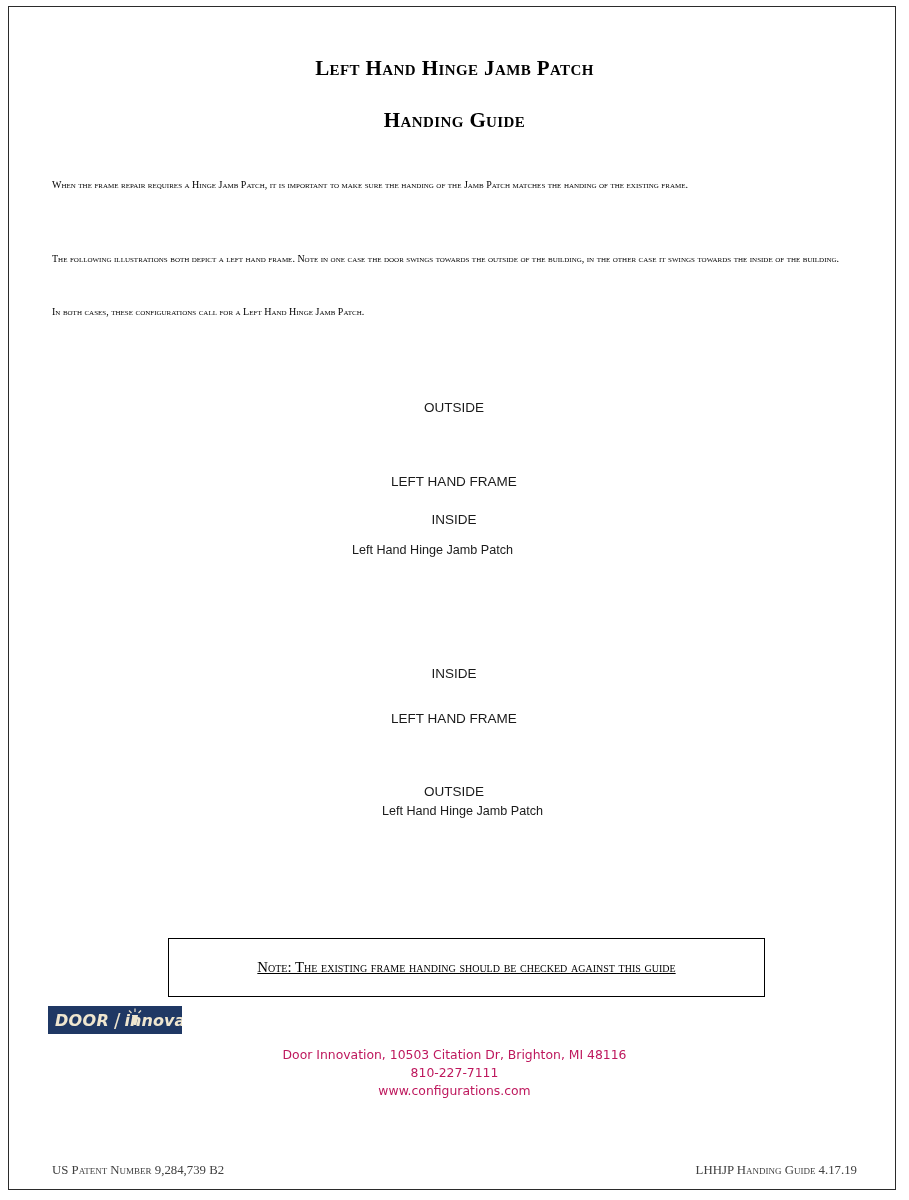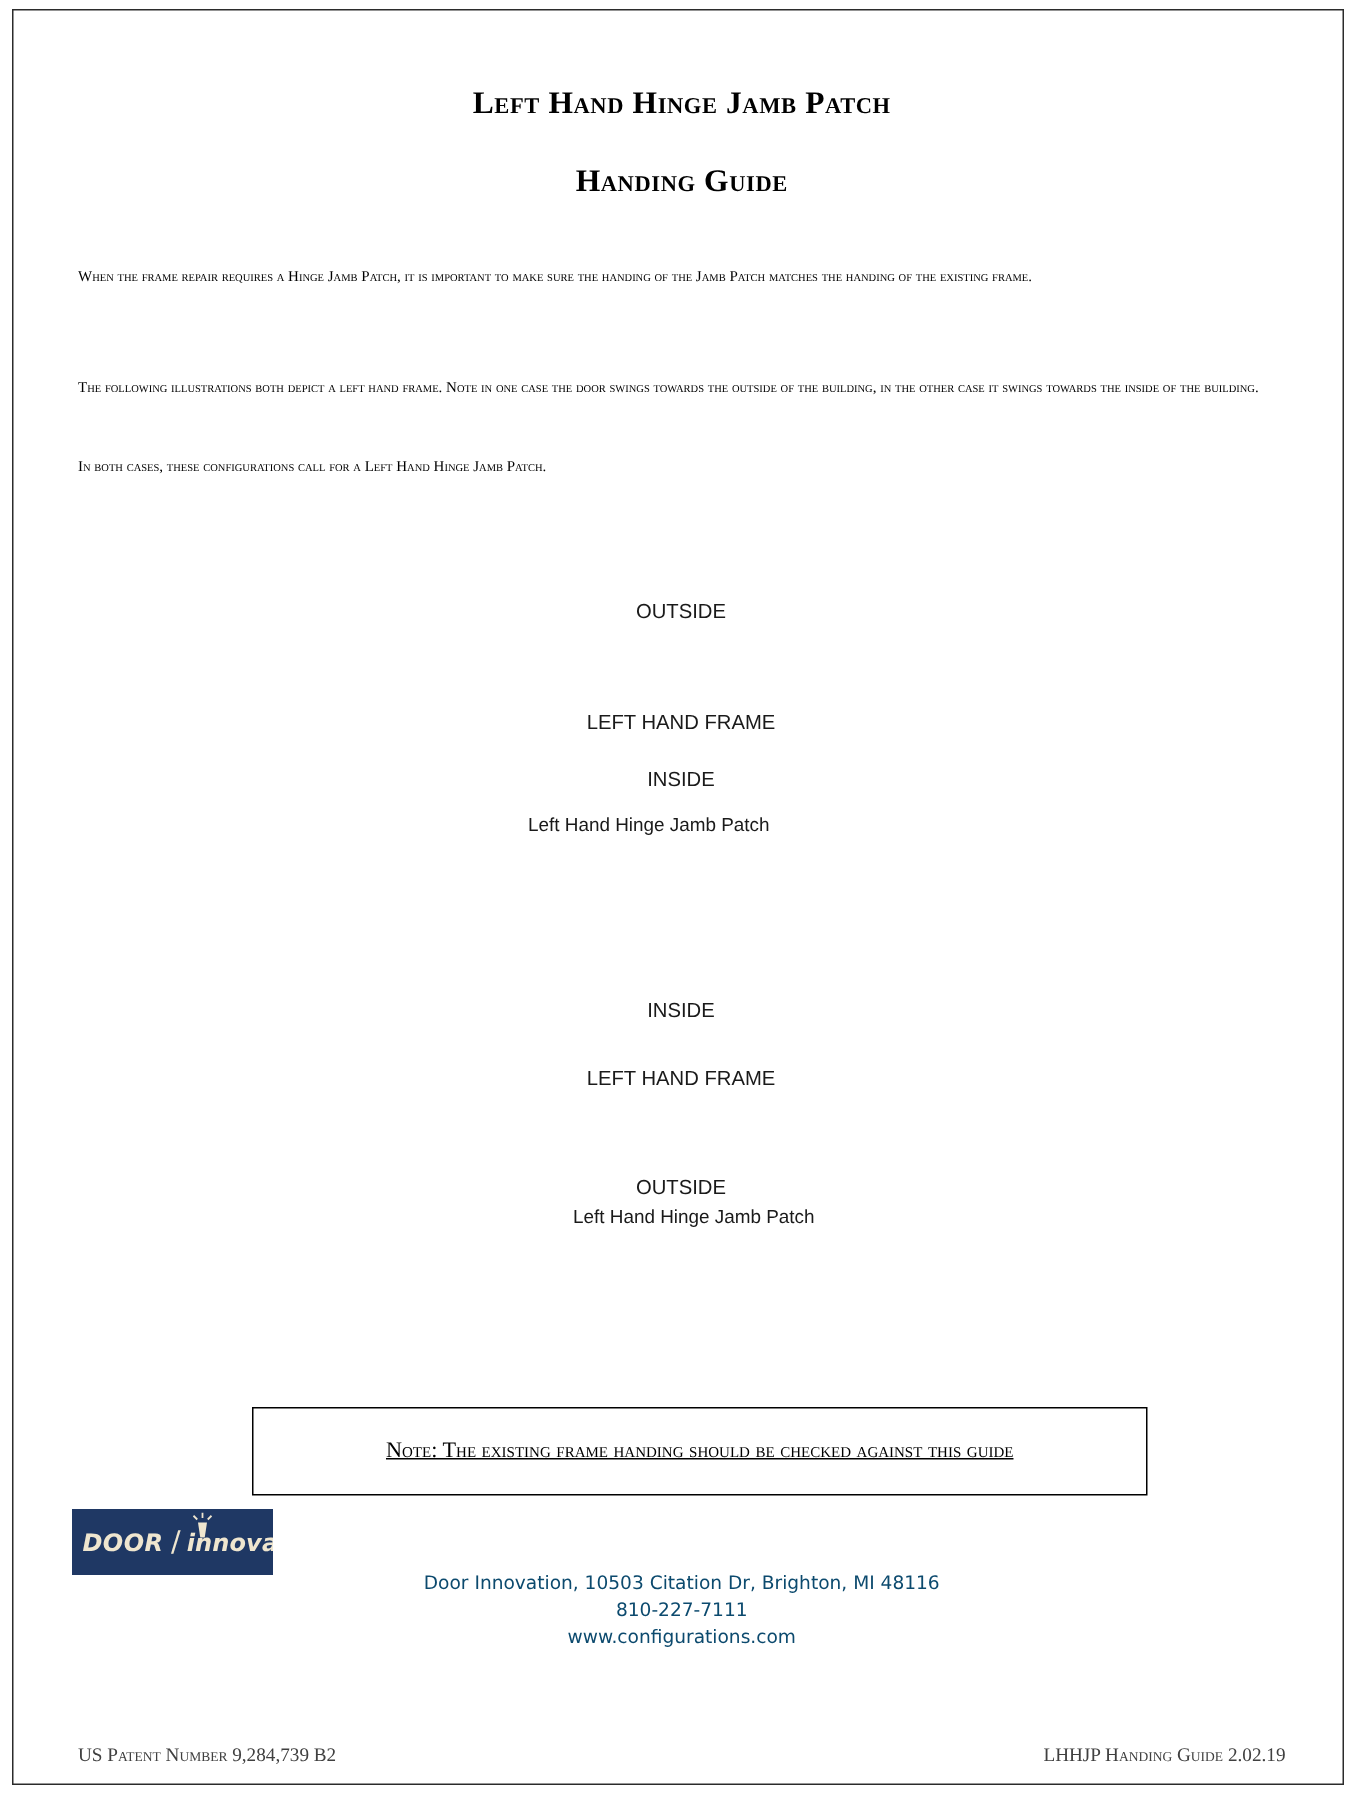--- a/index.html
+++ b/index.html
@@ -102,21 +102,21 @@
     text-align: center;
     text-decoration: underline;
   }
 
   
   #logo {
     position: absolute;
     left: 48px;
     top: 1006px;
     width: 134px;
-    height: 44px;
+    height: 28px;
     background: #1f3864;
     display: flex;
     align-items: center;
     box-sizing: border-box;
     padding-left: 7px;
     overflow: hidden;
   }
   #logo-door {
     font-family: "DejaVu Sans", sans-serif;
     font-weight: bold;
@@ -148,21 +148,21 @@
   }
 
   
   .contact {
     position: absolute;
     left: 0;
     width: 909px;
     text-align: center;
     font-family: "DejaVu Sans", sans-serif;
     font-size: 12.4px;
-    color: #0c4a6e;
+    color: #be185d;
   }
   #contact-1 { top: 1047px; }
   #contact-2 { top: 1065px; }
   #contact-3 { top: 1083px; }
 
   
   .footline {
     position: absolute;
     top: 1163px;
     font-family: "Liberation Serif", serif;
@@ -245,13 +245,13 @@
     <line x1="17" y1="2.5" x2="14.5" y2="5" stroke="#efe6cf" stroke-width="1.2"></line>
     <path d="M 8,7 L 14,7 L 12.5,17 L 9.5,17 Z" fill="#efe6cf"></path>
   </svg>
 </div>
 
 <div class="contact" id="contact-1">Door Innovation, 10503 Citation Dr, Brighton, MI 48116</div>
 <div class="contact" id="contact-2">810-227-7111</div>
 <div class="contact" id="contact-3">www.configurations.com</div>
 
 <div class="footline" id="footer-left">US Patent Number 9,284,739 B2</div>
-<div class="footline" id="footer-right">LHHJP Handing Guide 2.02.19</div>
+<div class="footline" id="footer-right">LHHJP Handing Guide 4.17.19</div>
 
 </body></html>

